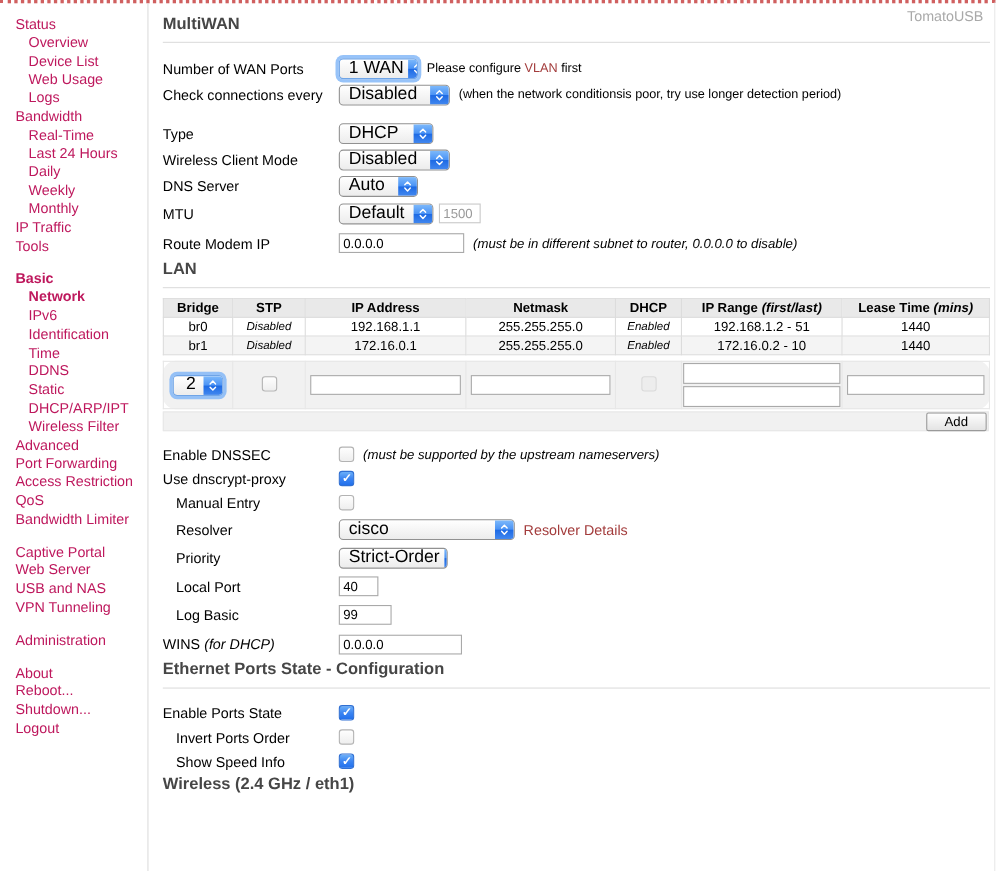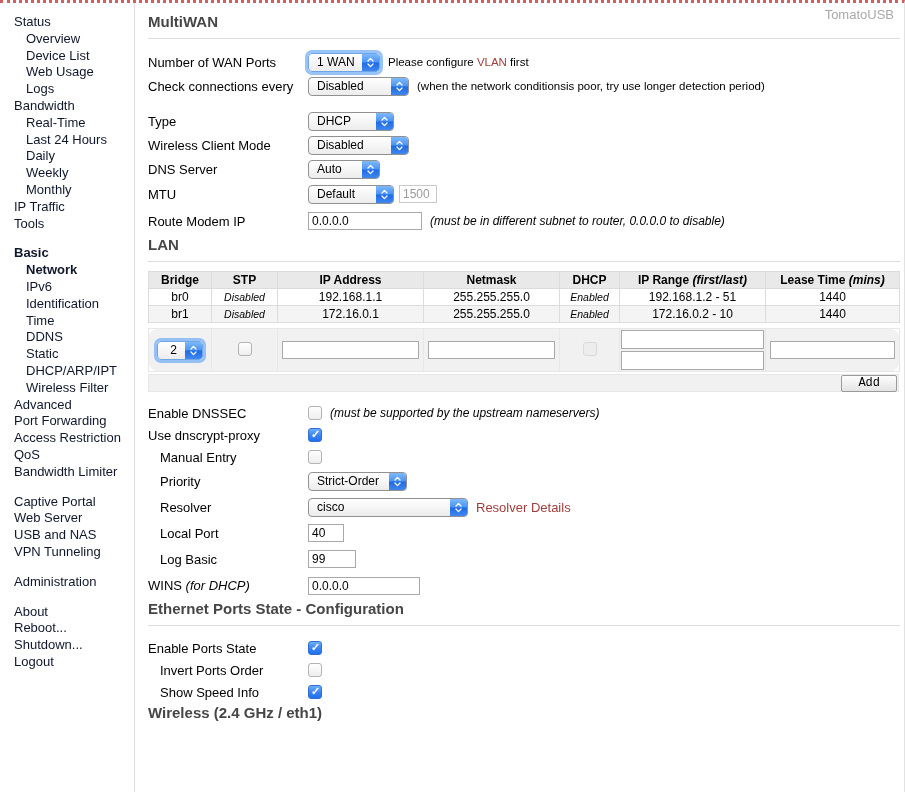--- a/index.html
+++ b/index.html
@@ -5,21 +5,21 @@
   * { box-sizing: border-box; }
   html,body { margin:0; padding:0; background:#fff; }
   body { font-family:"Liberation Sans", sans-serif; color:#000; }
   .page { width:905px; height:792px; position:relative; overflow:hidden;
           border-top:3px dotted #d06060; border-right:1px solid #e2e2e2;
           display:flex; background:#fff; }
   .brand { position:absolute; top:4px; right:10px; font-size:13px; color:#a9a9a9; }
 
   
   .sidebar { width:135px; flex:none; border-right:1px solid #ddd; padding:11px 0 0 14px; }
-  .side-link { display:block; color:#0f172a; text-decoration:none; font-size:13px;
+  .side-link { display:block; color:#be185d; text-decoration:none; font-size:13px;
                line-height:16.8px; cursor:pointer; }
   .side-link.indent { padding-left:12px; }
   .side-link.bold { font-weight:bold; }
   .side-link.gap { margin-top:13px; }
 
   
   .main { flex:1; padding:9px 6px 0 13px; position:relative; }
   h2.sec { margin:0; font-size:15px; line-height:19px; font-weight:bold; color:#464646;
            padding-bottom:7px; border-bottom:1px solid #ddd; }
   .mt-a { margin-top:20px; } .mt-b { margin-top:19px; } .mt-c { margin-top:10px; } .mt-d { margin-top:14px; }
@@ -29,21 +29,21 @@
   .flabel { width:160px; flex:none; font-size:13px; }
   .flabel.ind { width:148px; margin-left:12px; }
   .flabel i { }
   .hint { font-size:11.5px; margin-left:8px; white-space:nowrap; }
   .note { font-size:12px; font-style:italic; margin-left:8px; white-space:nowrap; }
   .rlink { color:#a33c3c; text-decoration:none; cursor:pointer; }
   .rlink.lg { font-size:13px; margin-left:8px; }
 
   
   .sel { display:inline-flex; align-items:stretch; height:19px; border:1px solid #919191;
-         border-radius:4px; background:linear-gradient(#ffffff,#ececec); font-size:12px;
+         border-radius:4px; background:linear-gradient(#ffffff,#ececec); font-size:16px;
          overflow:hidden; cursor:default; flex:none; }
   .sel-text { align-self:center; padding:0 4px 0 8px; white-space:nowrap; flex:1; }
   .sel-btn { width:17px; flex:none; display:flex; align-items:center; justify-content:center;
              background:linear-gradient(#7db9fb 0%,#4b93f5 48%,#1d6ae4 52%,#4187ef 100%); }
   .focused { box-shadow:0 0 0 3px rgba(116,175,247,0.75); border-color:#6fa4e6; }
   .sw72{width:72px}.sw86{width:86px}.sw101{width:101px}.sw160{width:160px}.sw99{width:99px}.sw46{width:46px}
 
   
   .ti { height:18px; border:1px solid #a9a9a9; background:#fff; font-family:inherit;
         font-size:12px; padding:0 3px; }
@@ -66,21 +66,21 @@
   .grid thead .hnote { font-style:italic; }
   .grid tbody tr:nth-child(2) td { background:#f4f4f4; }
   .grid td.em { font-style:italic; font-size:10.5px; }
   .editgrid { margin-top:5px; background:#f1f1f1; }
   .editgrid td { border:1px solid #e7e7e7; height:42px; vertical-align:middle; padding:1px; }
   .range-stack { display:flex; flex-direction:column; gap:2px; }
   .range-stack .ti { width:100%; height:19px; }
   .ti.cellw { width:96%; }
   .addrow { width:751px; height:18px; margin-top:2px; background:#f1f1f1;
             border:1px solid #e7e7e7; display:flex; align-items:center; justify-content:flex-end; }
-  .btn { font-family:Liberation Mono, monospace; font-size:12px; height:17px; line-height:15px; padding:0 16px;
+  .btn { font-family:Liberation Sans, sans-serif; font-size:12px; height:17px; line-height:15px; padding:0 16px;
          background:linear-gradient(#fdfdfd,#e4e4e4); border:1px solid #9a9a9a; border-radius:2px;
          margin-right:1px; cursor:pointer; }
 </style>
 </head>
 <body>
 
 <div class="page">
   <div class="brand">TomatoUSB</div>
 
   <nav class="sidebar">
@@ -300,45 +300,45 @@
       </div>
       <div class="frow h22">
         <span class="flabel">Use dnscrypt-proxy</span>
         <span class="cb checked"></span>
       </div>
       <div class="frow h22">
         <span class="flabel ind">Manual Entry</span>
         <span class="cb"></span>
       </div>
       <div class="frow h26">
+        <span class="flabel ind">Resolver</span>
+        <span class="sel sw160">
+          <span class="sel-text">cisco</span>
+          <span class="sel-btn">
+              <svg width="7" height="11" viewBox="0 0 7 11">
+                <path d="M1 4 L3.5 1.4 L6 4" fill="none" stroke="#fff" stroke-width="1.3" stroke-linecap="round" stroke-linejoin="round"></path>
+                <path d="M1 7 L3.5 9.6 L6 7" fill="none" stroke="#fff" stroke-width="1.3" stroke-linecap="round" stroke-linejoin="round"></path>
+              </svg>
+            </span>
+        </span>
+        <a class="rlink lg">Resolver Details</a>
+      </div>
+      <div class="frow h26">
         <span class="flabel ind">Priority</span>
         <span class="sel sw99">
           <span class="sel-text">Strict-Order</span>
           <span class="sel-btn">
               <svg width="7" height="11" viewBox="0 0 7 11">
                 <path d="M1 4 L3.5 1.4 L6 4" fill="none" stroke="#fff" stroke-width="1.3" stroke-linecap="round" stroke-linejoin="round"></path>
                 <path d="M1 7 L3.5 9.6 L6 7" fill="none" stroke="#fff" stroke-width="1.3" stroke-linecap="round" stroke-linejoin="round"></path>
               </svg>
             </span>
         </span>
       </div>
       <div class="frow h26">
-        <span class="flabel ind">Resolver</span>
-        <span class="sel sw160">
-          <span class="sel-text">cisco</span>
-          <span class="sel-btn">
-              <svg width="7" height="11" viewBox="0 0 7 11">
-                <path d="M1 4 L3.5 1.4 L6 4" fill="none" stroke="#fff" stroke-width="1.3" stroke-linecap="round" stroke-linejoin="round"></path>
-                <path d="M1 7 L3.5 9.6 L6 7" fill="none" stroke="#fff" stroke-width="1.3" stroke-linecap="round" stroke-linejoin="round"></path>
-              </svg>
-            </span>
-        </span>
-        <a class="rlink lg">Resolver Details</a>
-      </div>
-      <div class="frow h26">
         <span class="flabel ind">Local Port</span>
         <input class="ti w56" value="40" style="">
       </div>
       <div class="frow h26">
         <span class="flabel ind">Log Basic</span>
         <input class="ti w44" value="99" style="">
       </div>
       <div class="frow h27">
         <span class="flabel"><span>WINS</span> <i>(for DHCP)</i></span>
         <input class="ti w106" value="0.0.0.0" style="">

